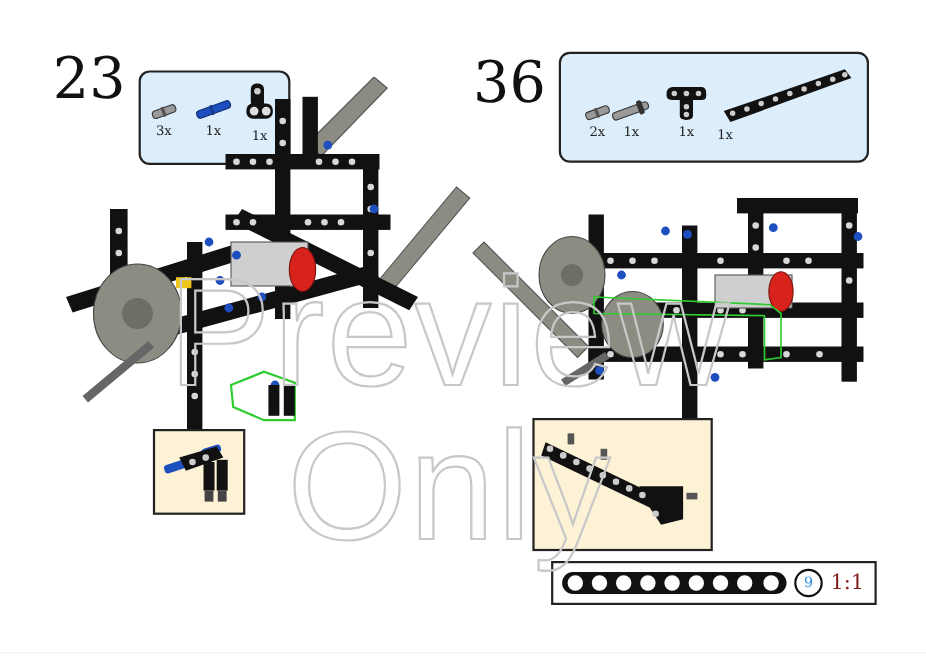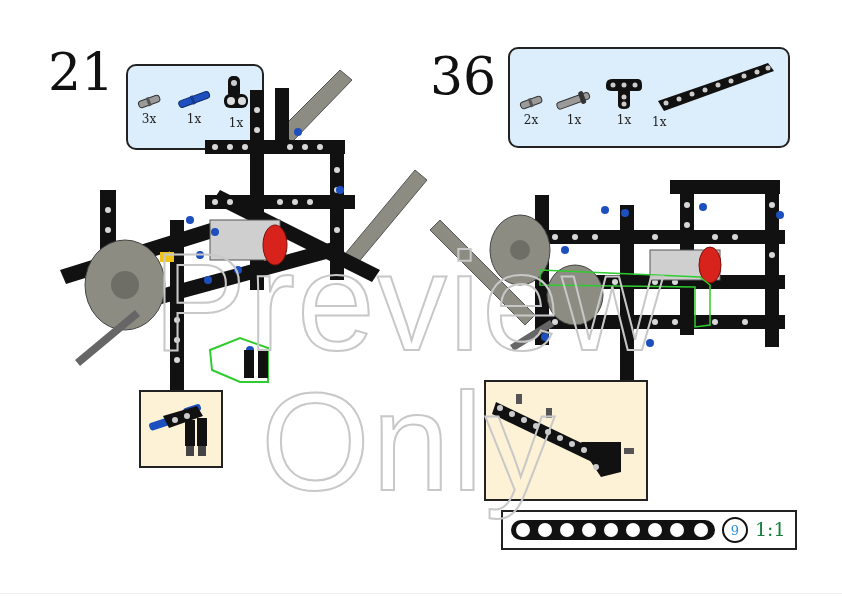--- a/index.html
+++ b/index.html
@@ -10,21 +10,21 @@
   .part-qty { font-family:"DejaVu Serif", serif; font-size:12px; color:#222; margin-top:2px; }
   .callout { position:absolute; background:#fdf2d6; border:2px solid #222; }
   .model { position:absolute; }
   .scale-box { position:absolute; border:2px solid #222; background:#fff; }
   .watermark { position:absolute; left:0; top:232px; width:818px; font-family:"Liberation Sans", sans-serif; font-size:140px; font-weight:300; color:transparent; -webkit-text-stroke:2px #c8c8c8; text-align:center; letter-spacing:2px; line-height:1; pointer-events:none; }
   .footer-line { position:absolute; left:0; right:0; bottom:2px; height:1px; background:#eee; }
 </style>
 </head>
 <body>
 
-<div class="step-num" style="left:48px; top:46px;">21</div>
+<div class="step-num" style="left:48px; top:46px;">23</div>
 
 <div class="parts-box" style="left:126px; top:64px; width:134px; height:82px;">
   <div class="part" style="left:8px; top:26px;">
     <svg width="26" height="18" viewBox="0 0 26 18">
       <g transform="rotate(-20 13 9)">
         <rect x="2" y="6" width="22" height="7" rx="3" fill="#9a9a9a" stroke="#333" stroke-width="1"></rect>
         <rect x="11" y="5" width="3" height="9" fill="#555"></rect>
       </g>
     </svg>
     <span class="part-qty">3x</span>
@@ -131,21 +131,21 @@
     <rect x="44" y="28" width="10" height="26" fill="#111"></rect>
     <rect x="56" y="26" width="10" height="28" fill="#111"></rect>
     <rect x="45" y="54" width="8" height="10" fill="#444"></rect>
     <rect x="57" y="54" width="8" height="10" fill="#444"></rect>
   </svg>
 </div>
 
 <div class="step-num" style="left:430px; top:50px;">36</div>
 
 <div class="parts-box" style="left:508px; top:47px; width:278px; height:97px;">
-  <div class="part" style="left:8px; top:44px;">
+  <div class="part" style="left:20px; top:44px;">
     <svg width="26" height="18" viewBox="0 0 26 18">
       <g transform="rotate(-20 13 9)">
         <rect x="2" y="6" width="22" height="7" rx="3" fill="#9a9a9a" stroke="#333" stroke-width="1"></rect>
         <rect x="11" y="5" width="3" height="9" fill="#555"></rect>
       </g>
     </svg>
     <span class="part-qty">2x</span>
   </div>
   <div class="part" style="left:44px; top:40px;">
     <svg width="40" height="22" viewBox="0 0 40 22">
@@ -275,18 +275,18 @@
         <circle cx="102" cy="18" r="7"></circle>
         <circle cx="124" cy="18" r="7"></circle>
         <circle cx="146" cy="18" r="7"></circle>
         <circle cx="168" cy="18" r="7"></circle>
         <circle cx="192" cy="18" r="7"></circle>
     </g>
   </svg>
   <div style="position:absolute; left:219px; top:5px; width:22px; height:22px; border:2px solid #111; border-radius:50%; display:flex; align-items:center; justify-content:center;">
     <span style="color:#2a8fe0; font-size:13px; font-family:'DejaVu Serif', serif;">9</span>
   </div>
-  <span style="position:absolute; left:252px; top:6px; font-size:19px; color:#15803d; font-family:'DejaVu Serif', serif;">1:1</span>
+  <span style="position:absolute; left:252px; top:6px; font-size:19px; color:#7f1d1d; font-family:'DejaVu Serif', serif;">1:1</span>
 </div>
 
 <div class="watermark">Preview Only</div>
 
 <div class="footer-line"></div>
 
 </body></html>

